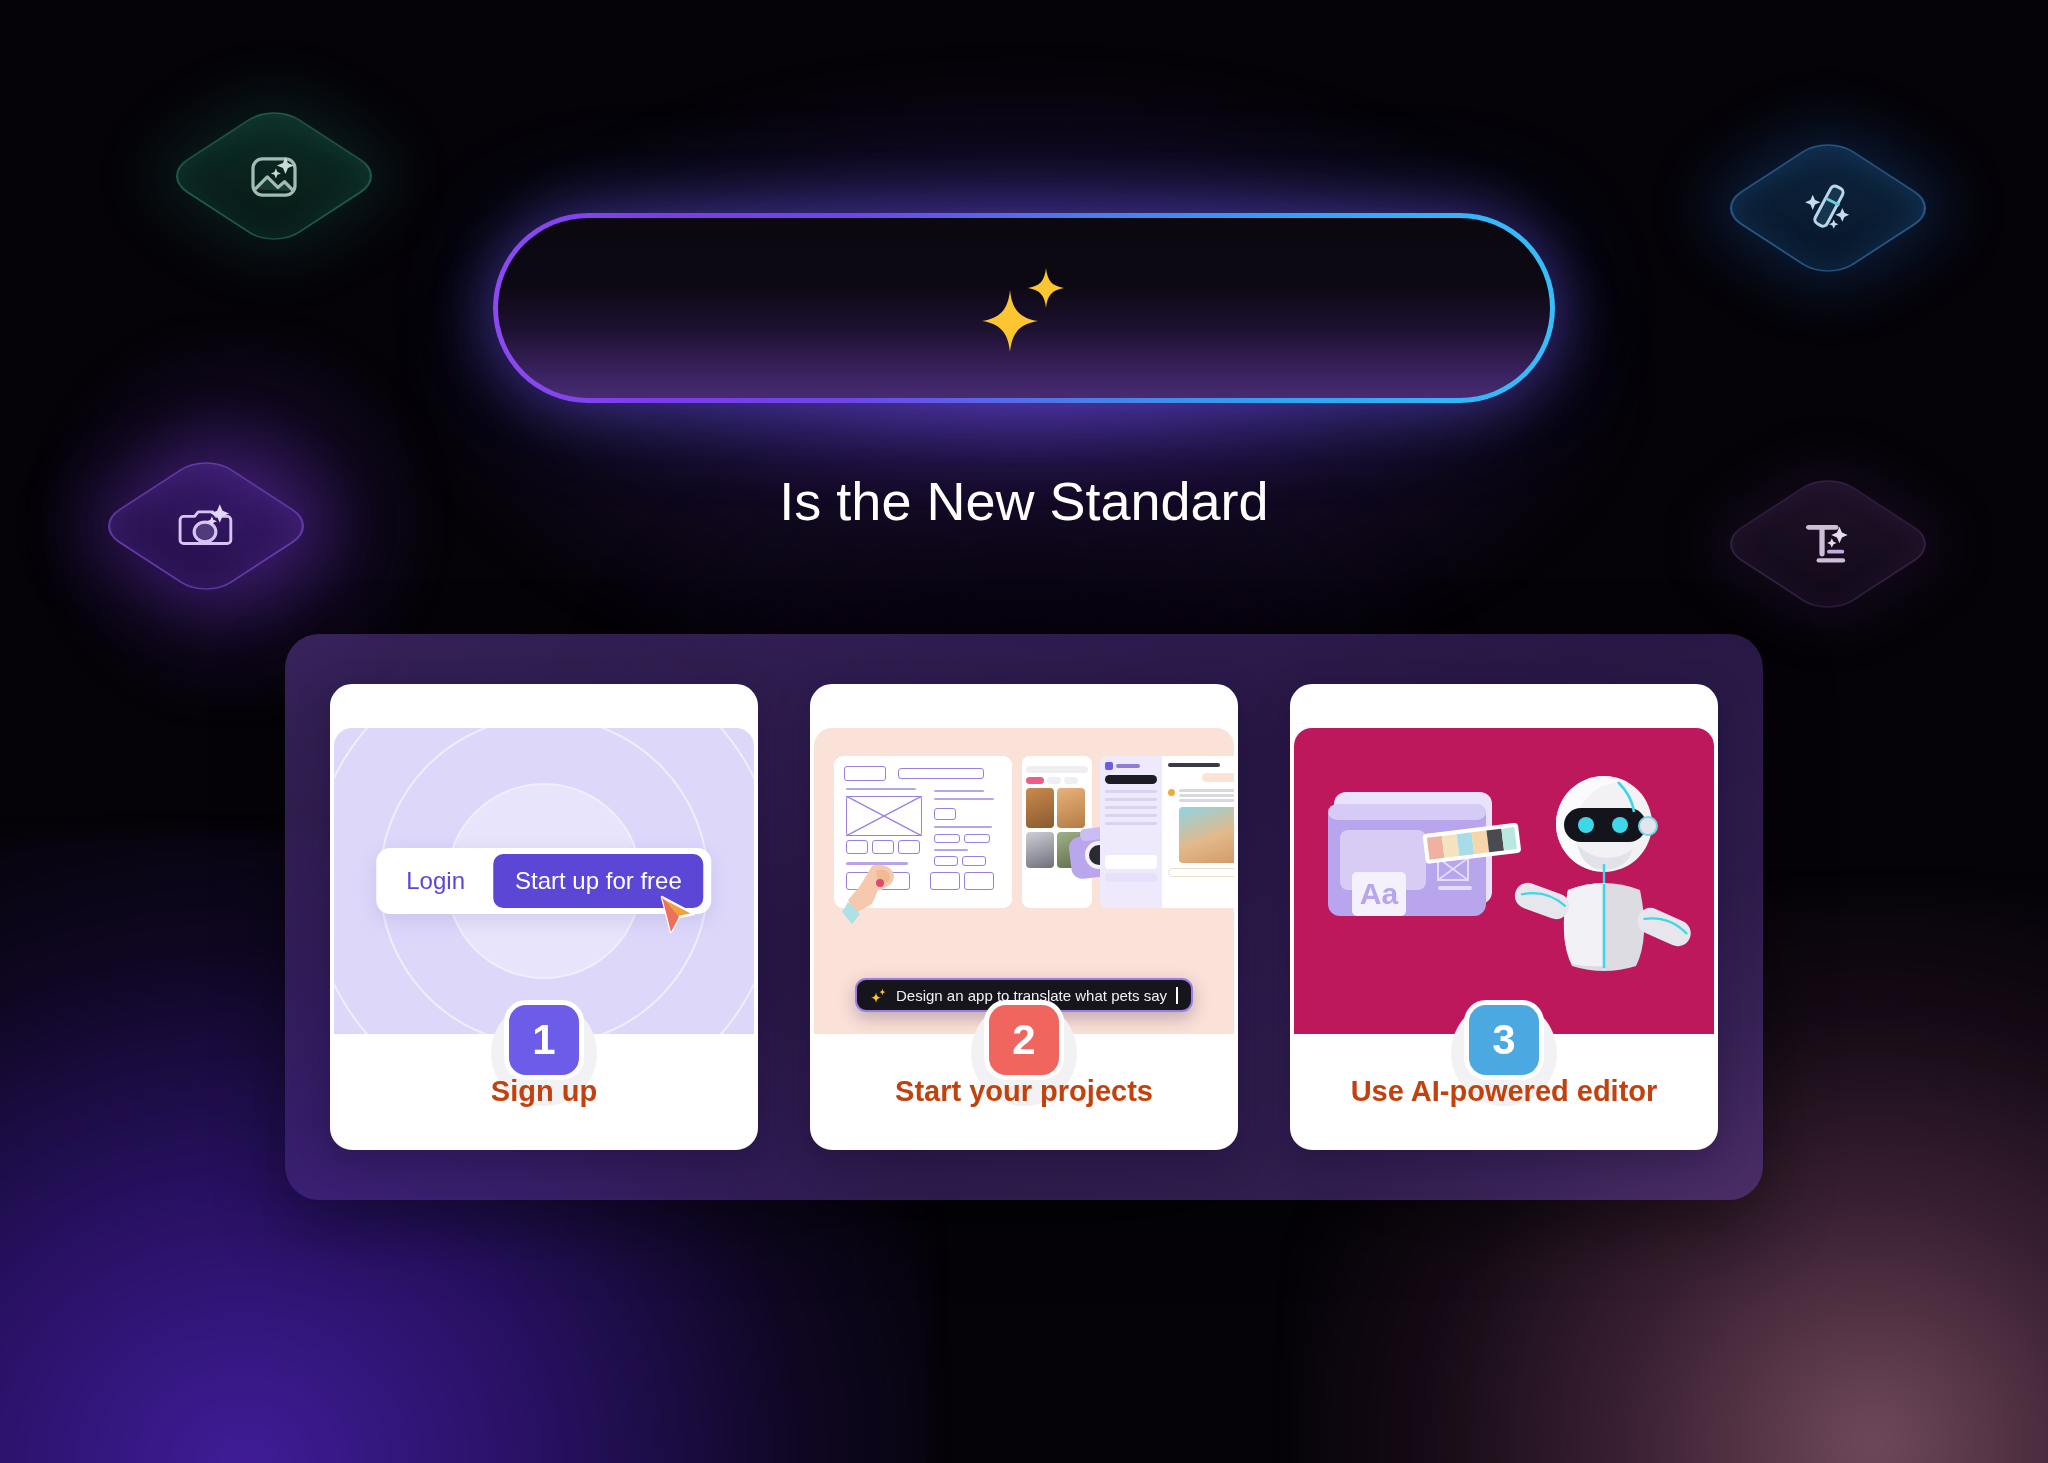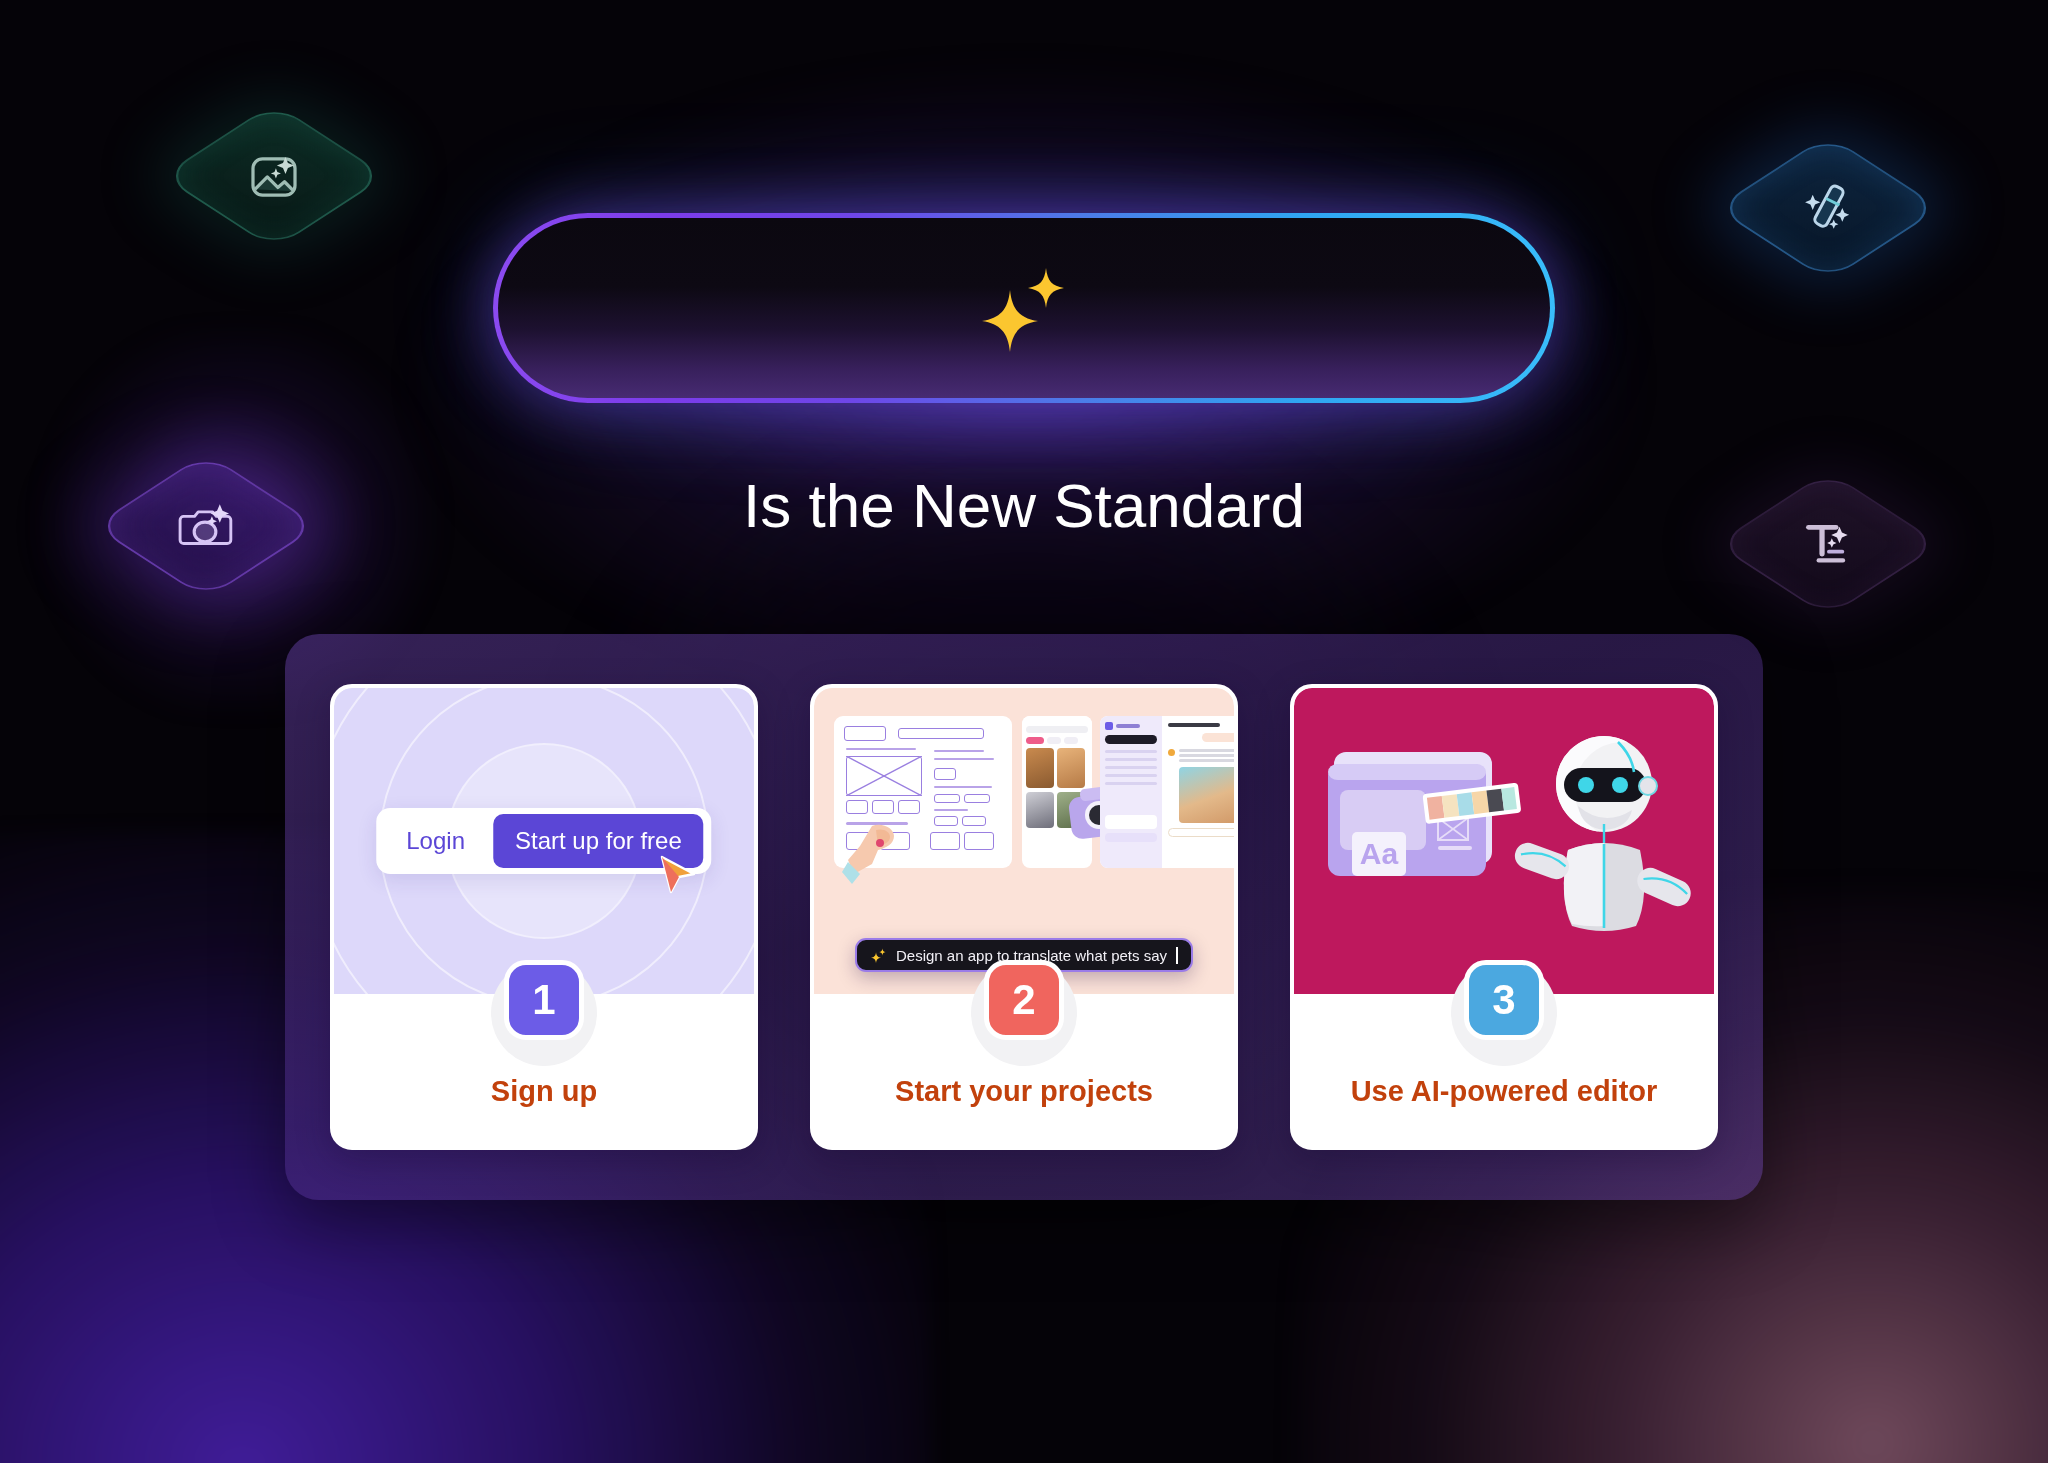--- a/index.html
+++ b/index.html
@@ -158,21 +158,21 @@
     white-space: nowrap;
     text-shadow: 0 0 30px rgba(170,140,255,0.25);
   }
   .sparkle-title { width: 96px; height: 96px; flex: none; }
 
   
   .subtitle {
     position: absolute;
     left: 50%; top: 470px;
     transform: translateX(-50%);
-    font-size: 62px;
+    font-size: 54px;
     font-weight: 400;
     color: #FFFFFF;
     white-space: nowrap;
     letter-spacing: 0px;
   }
 
   
   .panel {
     position: absolute;
     left: 285px; top: 634px;
@@ -198,20 +198,21 @@
     position: relative;
     display: flex;
     flex-direction: column;
     box-shadow: 0 10px 34px rgba(20,8,48,0.30);
   }
   .card-media {
     height: 306px;
     position: relative;
     overflow: hidden;
     border-radius: 18px 18px 0 0;
+    margin-top: 40px;
   }
   .card-foot {
     flex: 1;
     background: #FFFFFF;
     position: relative;
     display: flex;
     align-items: flex-end;
     justify-content: center;
     padding-bottom: 38px;
   }

